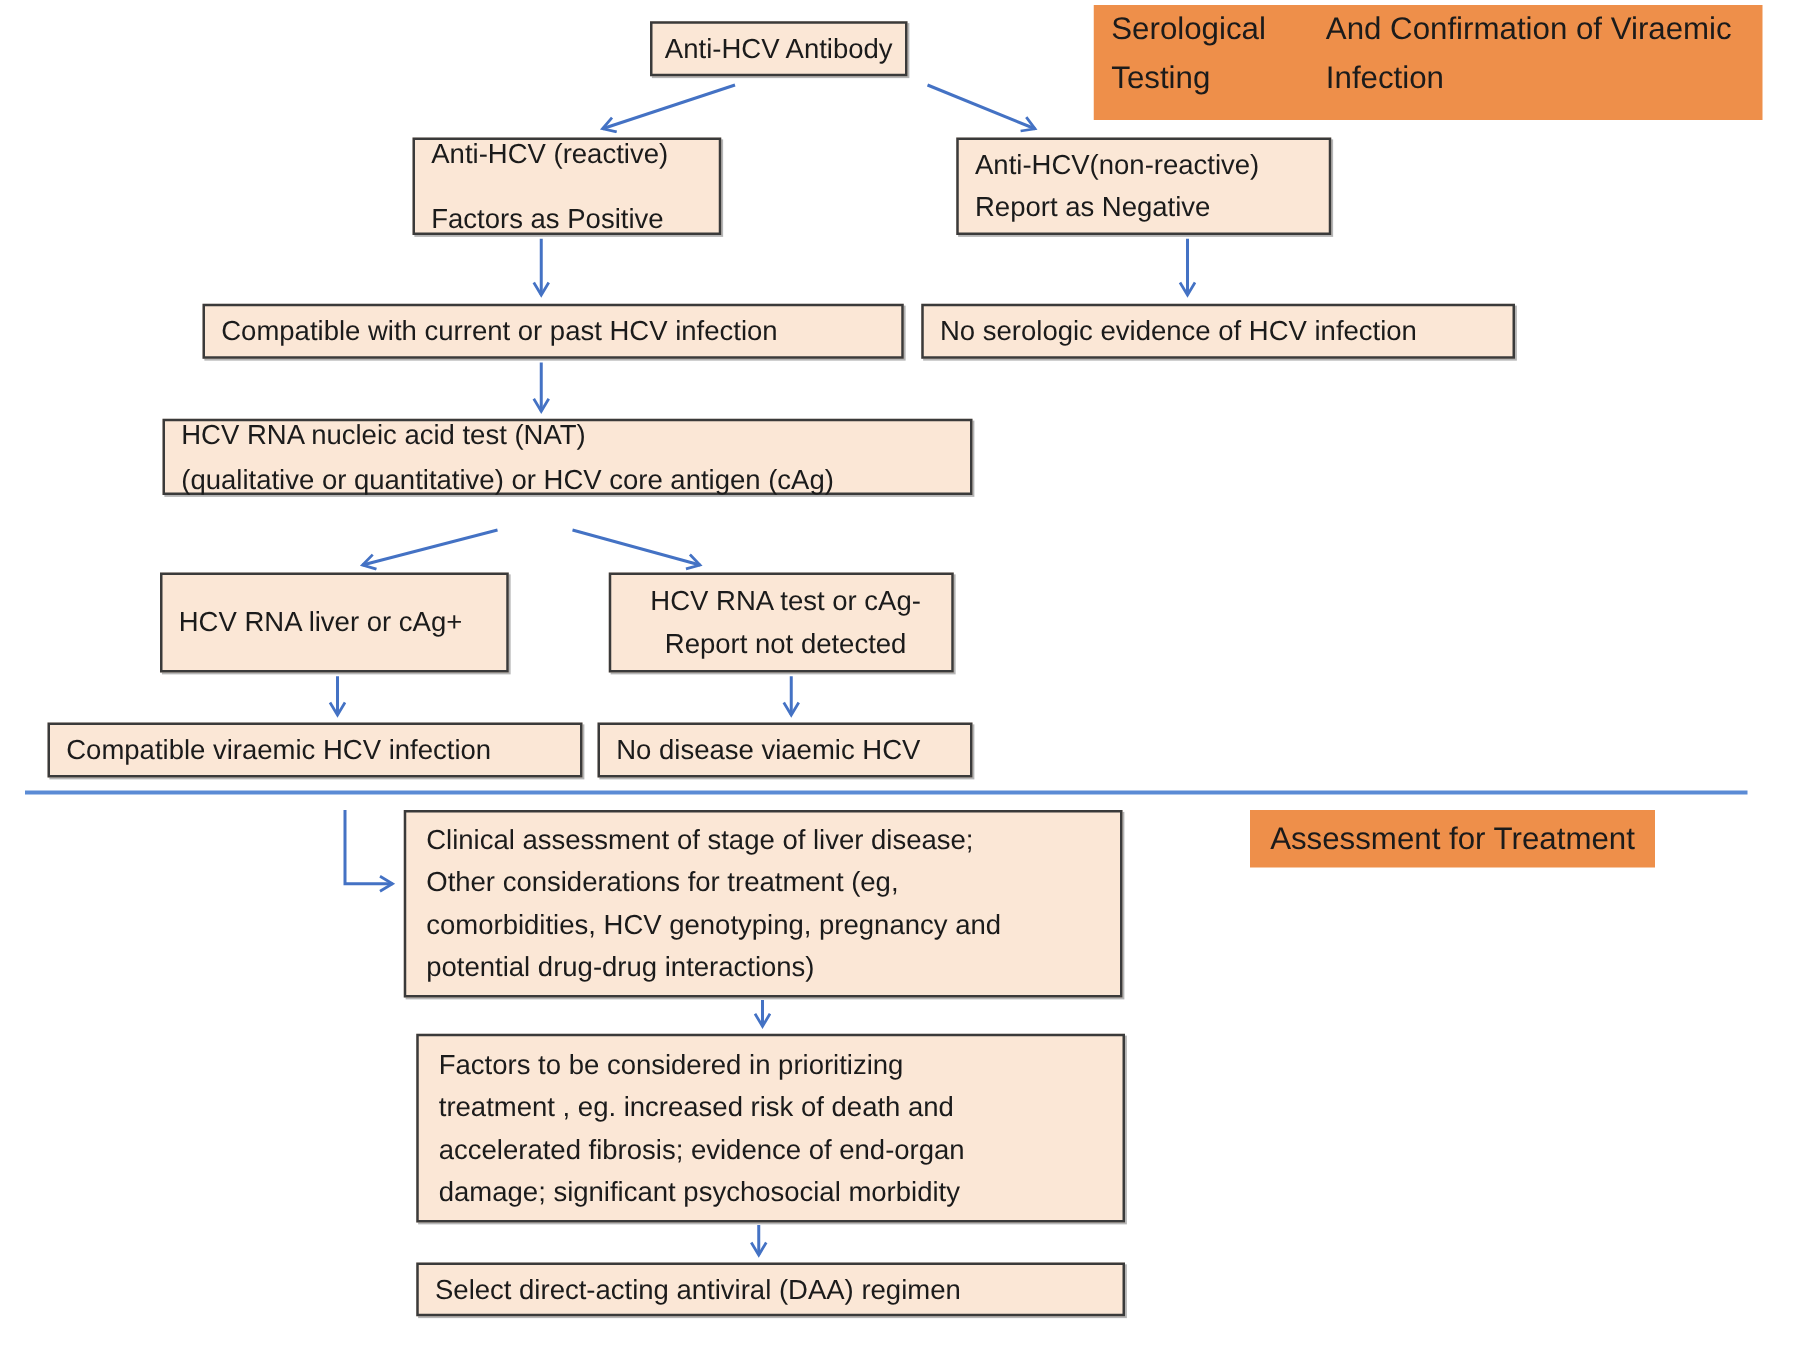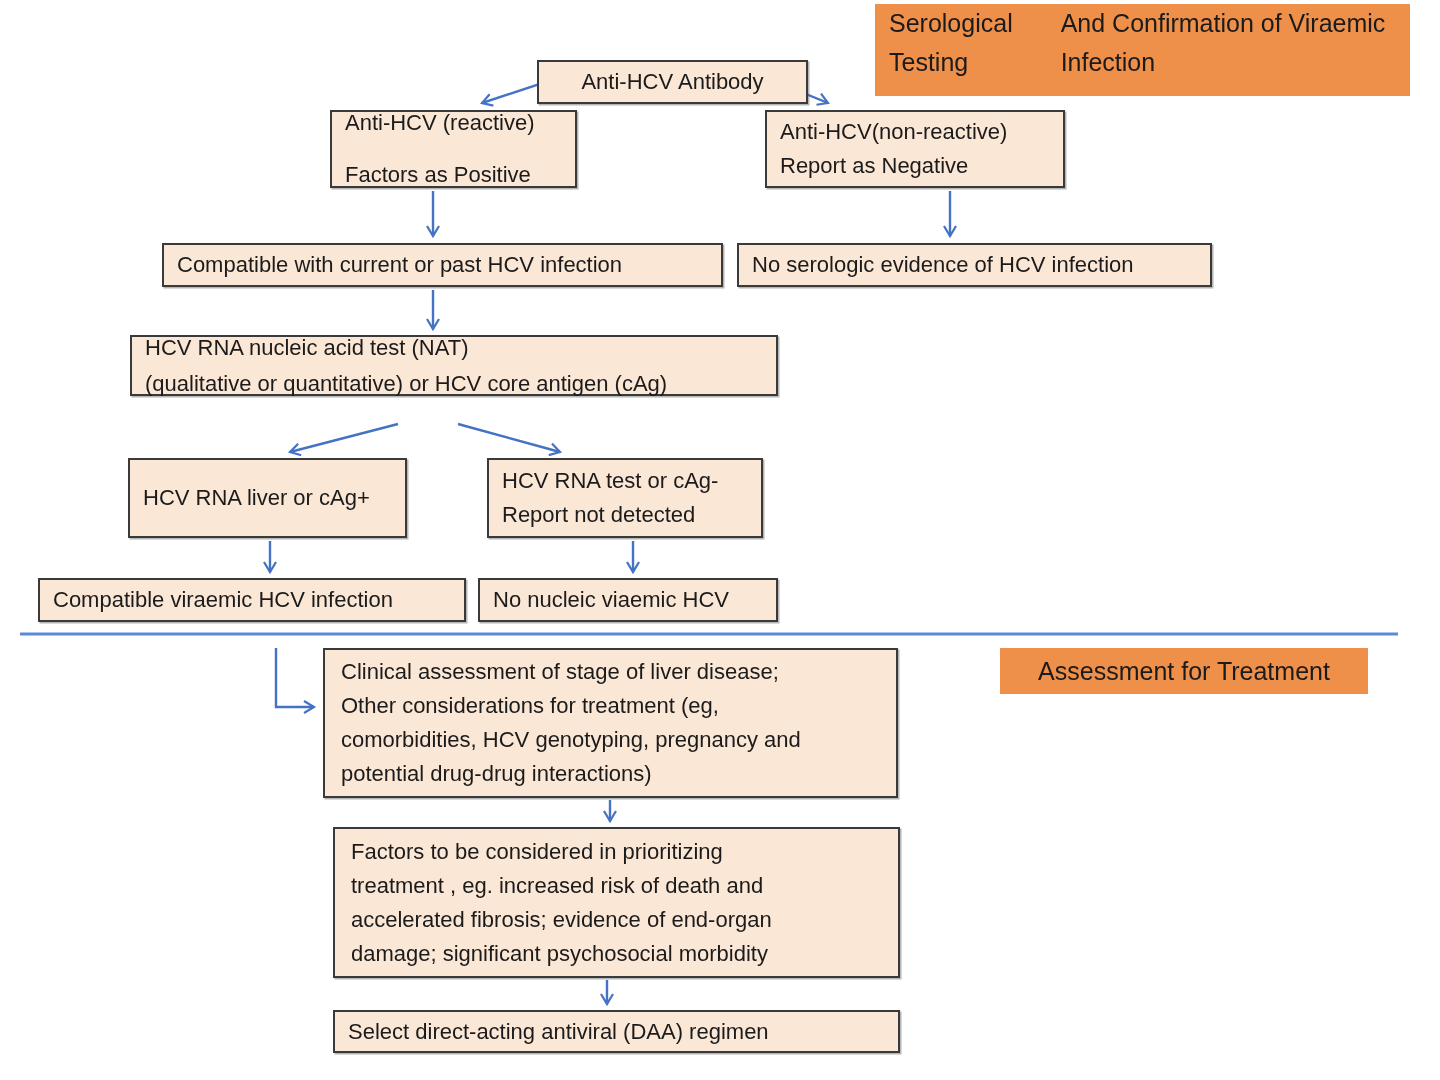--- a/index.html
+++ b/index.html
@@ -46,33 +46,33 @@
     background: var(--header-fill, #EE8F4A);
     font-size: 25px;
     line-height: 39px;
     display: flex;
     flex-direction: row;
     justify-content: center;
     box-sizing: border-box;
   }
 
   
-  .n-antibody        { left: 537px;  top: 17px;   width: 271px; height: 44px; margin-top: 43px; }
+  .n-antibody        { left: 520px;  top: 17px;   width: 206px; height: 44px; }
   .h-serological     { left: 875px;  top: 4px;    width: 535px; height: 92px; padding-left: 14px; }
   .n-reactive        { left: 330px;  top: 110px;  width: 247px; height: 78px; gap: 18px; }
   .n-nonreactive     { left: 765px;  top: 110px;  width: 300px; height: 78px; }
   .n-compatible-past { left: 162px;  top: 243px;  width: 561px; height: 44px; }
   .n-no-serologic    { left: 737px;  top: 243px;  width: 475px; height: 44px; }
   .n-nat             { left: 130px;  top: 335px;  width: 648px; height: 61px; line-height: 36px; }
   .n-cag-positive    { left: 128px;  top: 458px;  width: 279px; height: 80px; }
-  .n-cag-negative    { left: 487px;  top: 458px;  width: 276px; height: 80px; }
+  .n-cag-negative    { left: 487px;  top: 458px;  width: 276px; height: 80px; align-items: center; }
   .n-viraemic        { left: 38px;   top: 578px;  width: 428px; height: 44px; }
   .n-no-current      { left: 478px;  top: 578px;  width: 300px; height: 44px; }
   .n-clinical        { left: 323px;  top: 648px;  width: 575px; height: 150px; padding-left: 16px; }
-  .h-assessment      { left: 1000px; top: 648px;  width: 368px; height: 46px; align-items: center; }
+  .h-assessment      { left: 1000px; top: 648px;  width: 324px; height: 46px; align-items: center; }
   .n-factors         { left: 333px;  top: 827px;  width: 567px; height: 151px; padding-left: 16px; }
   .n-select-daa      { left: 333px;  top: 1010px; width: 567px; height: 43px; }
 </style>
 </head>
 <body>
 
 <div class="canvas">
 
   <svg class="edges-layer" viewBox="0 0 1440 1080" xmlns="http://www.w3.org/2000/svg">
     <defs>
@@ -136,21 +136,21 @@
   <div class="node n-cag-negative">
     <div>HCV RNA test or cAg-</div>
     <div>Report not detected</div>
   </div>
 
   <div class="node n-viraemic">
     <div>Compatible viraemic HCV infection</div>
   </div>
 
   <div class="node n-no-current">
-    <div>No nucleic viaemic HCV</div>
+    <div>No disease viaemic HCV</div>
   </div>
 
   <div class="node n-clinical">
     <div>Clinical assessment of stage of liver disease;</div>
     <div>Other considerations for treatment (eg,</div>
     <div>comorbidities, HCV genotyping, pregnancy and</div>
     <div>potential drug-drug interactions)</div>
   </div>
 
   <div class="section-header h-assessment">

